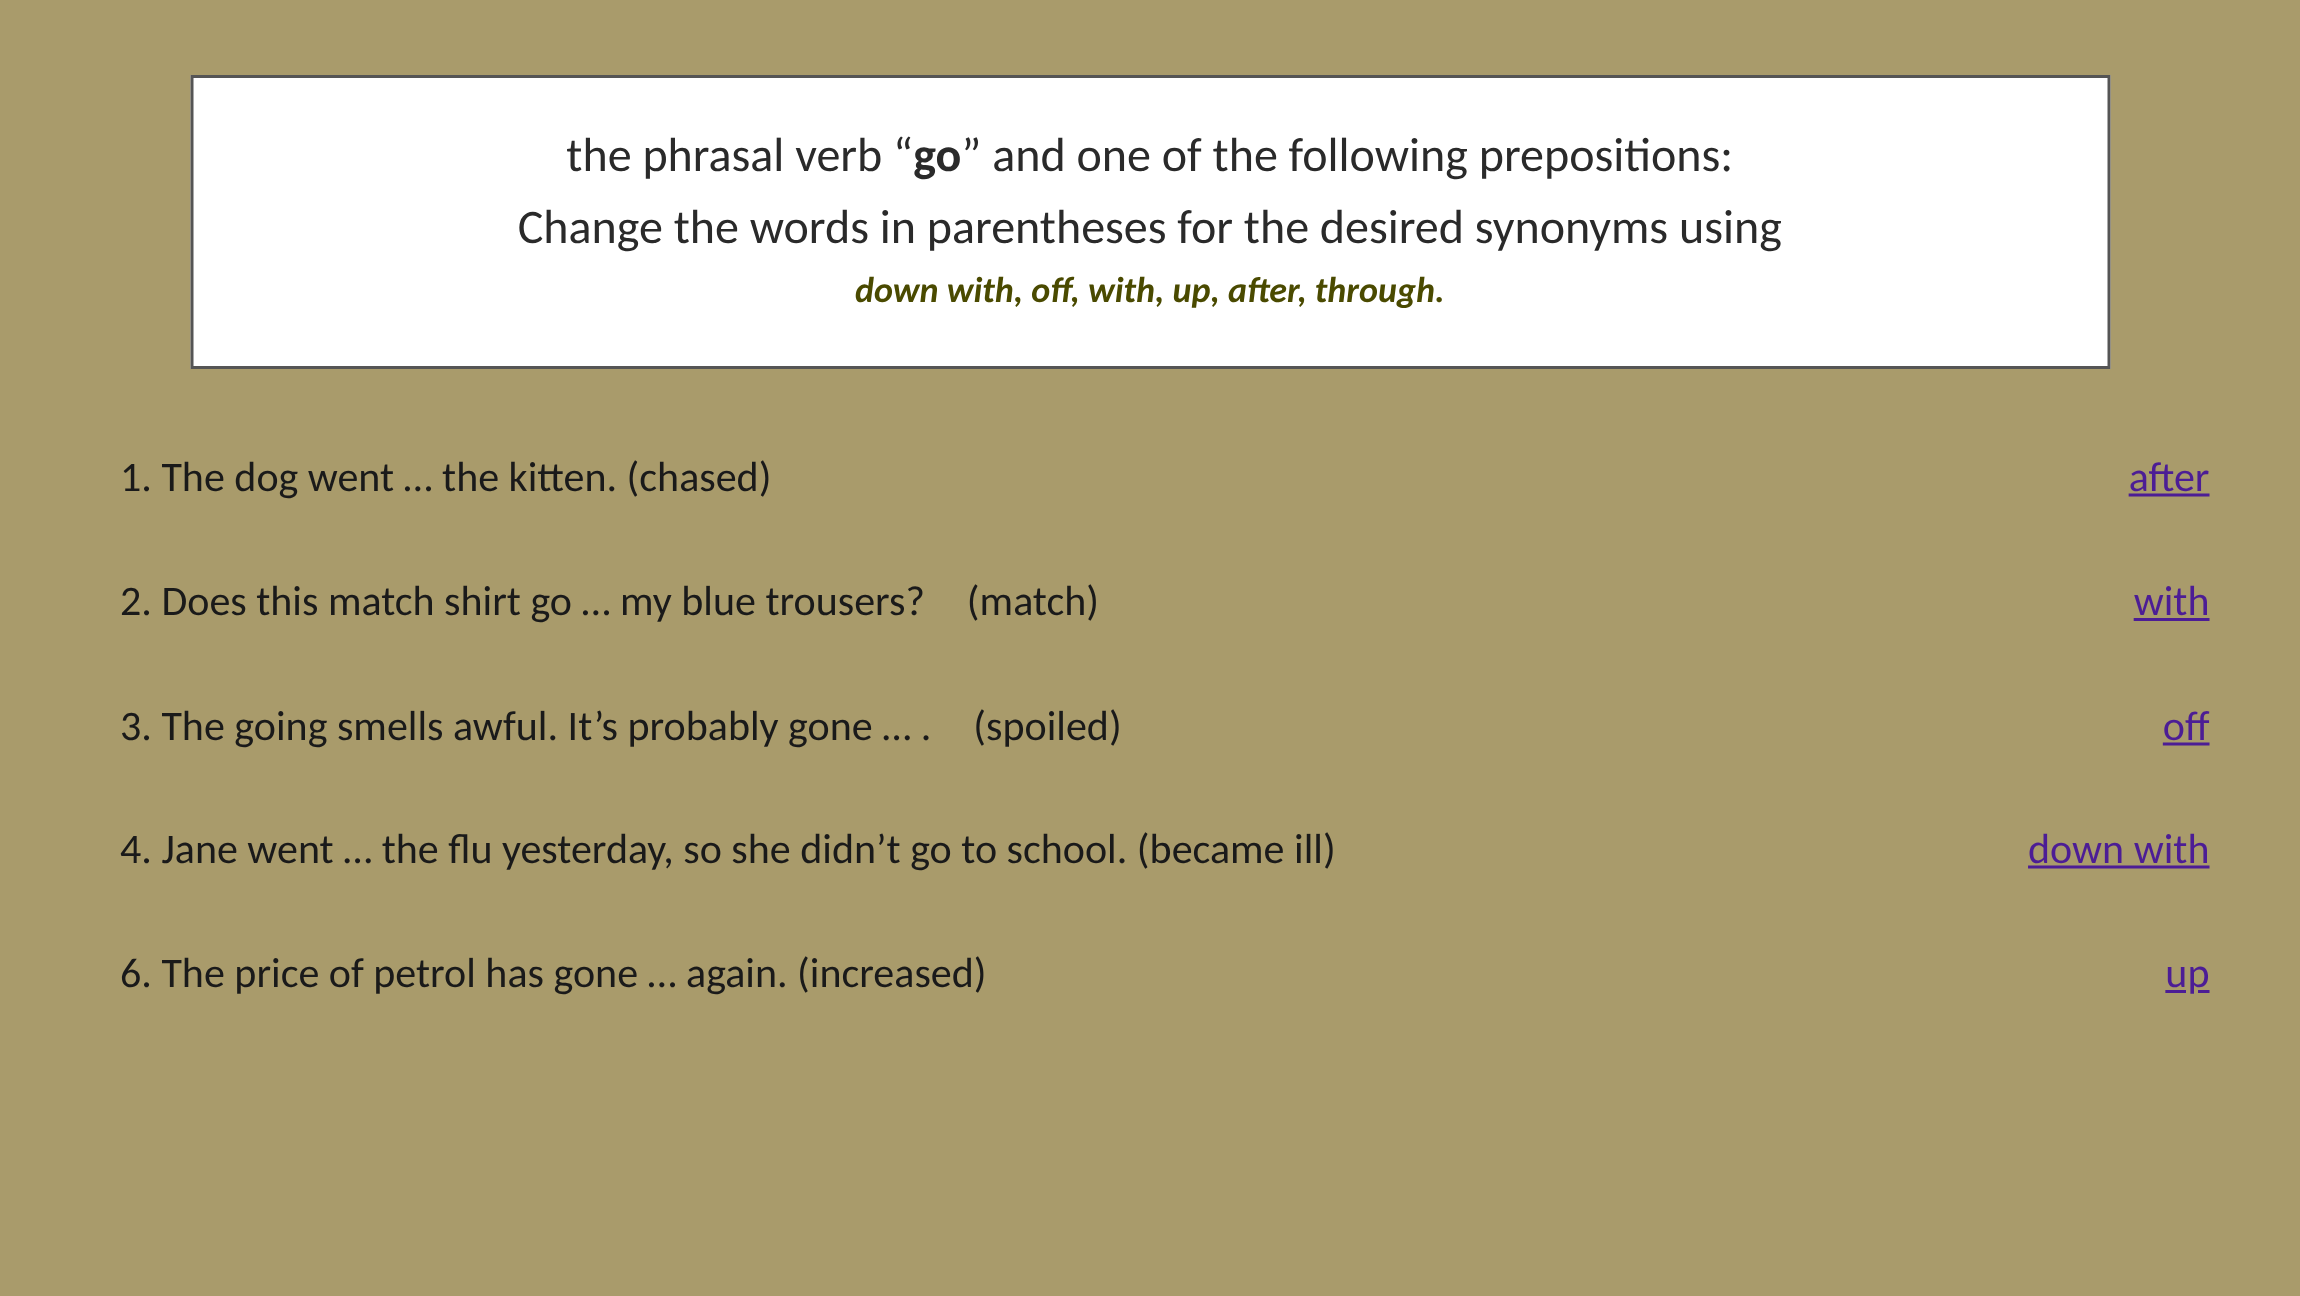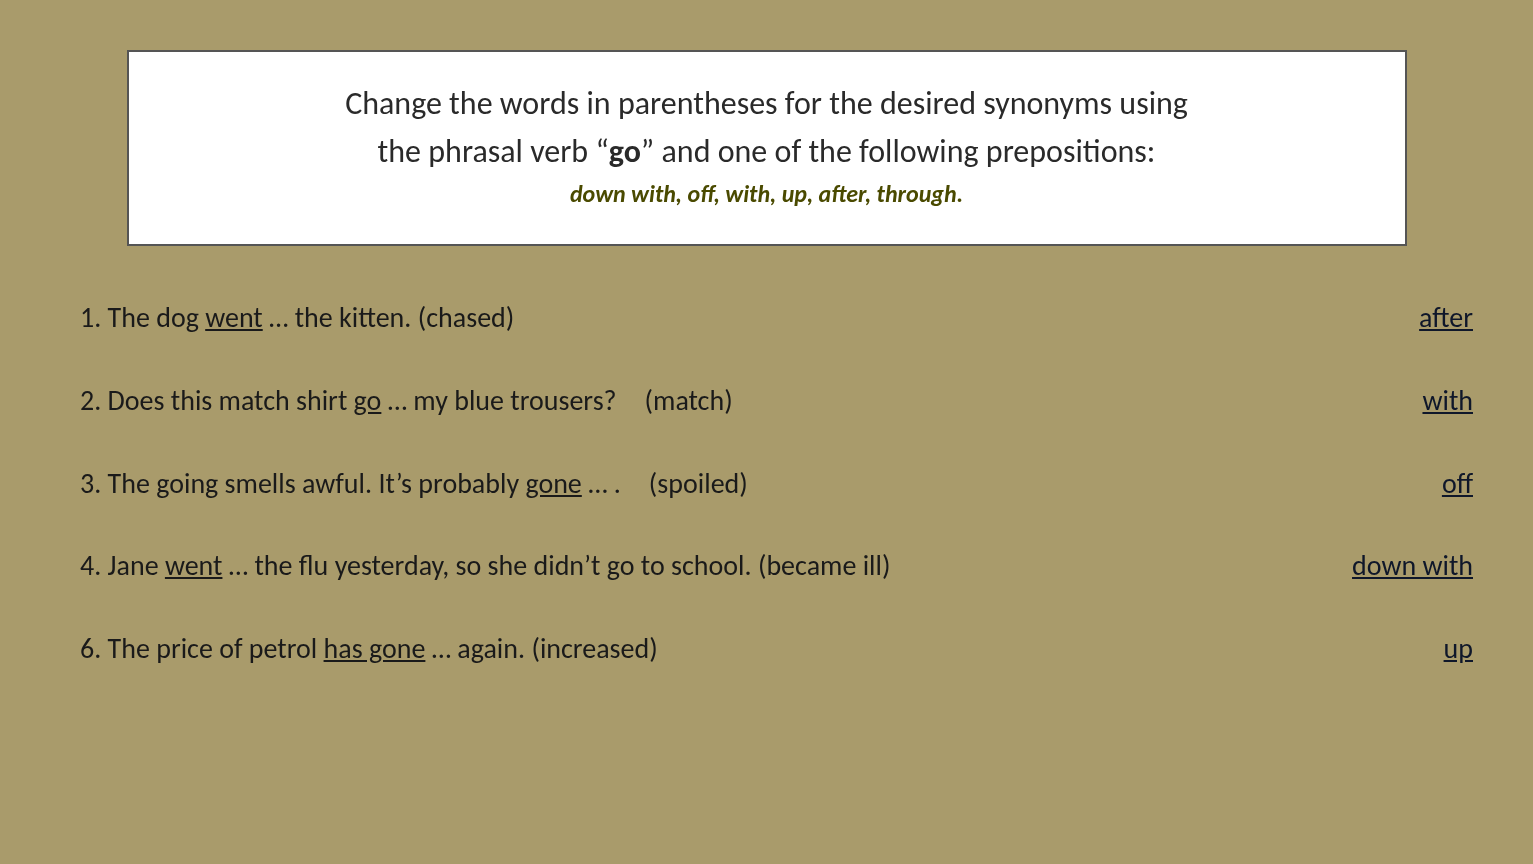--- a/index.html
+++ b/index.html
@@ -56,39 +56,38 @@
       font-size: 28px;
       color: #1a1a1a;
       line-height: 1.6;
     }
 
     .exercise-text {
       flex: 1 1 auto;
     }
 
     .answer {
-      color: #0f172a;
+      color: #4c1d95;
       text-decoration: underline;
       font-size: 28px;
       margin-left: 30px;
       white-space: nowrap;
     }
 
     .underline {
-      text-decoration: underline;
     }
   </style>
 </head>
 <body>
 
 <div class="instruction-box">
-  <p class="instruction-title">Change the words in parentheses for the desired synonyms using</p>
   <p class="instruction-title">
     <span>the phrasal verb “</span><strong>go</strong><span>” and one of the following prepositions:</span>
   </p>
+  <p class="instruction-title">Change the words in parentheses for the desired synonyms using</p>
   <p class="prepositions">down with,  off,  with,  up,  after,  through.</p>
 </div>
 
 <div class="exercises" id="exercises-container">
 <div class="exercise-item">
       <span class="exercise-text"><span>1. </span><span>The dog </span><span class="underline">went</span><span> … the kitten. (chased)</span></span>
       <span class="answer">after</span>
     </div>
     <div class="exercise-item">
       <span class="exercise-text"><span>2. </span><span>Does this match shirt </span><span class="underline">go</span><span> … my blue trousers? (match)</span></span>

